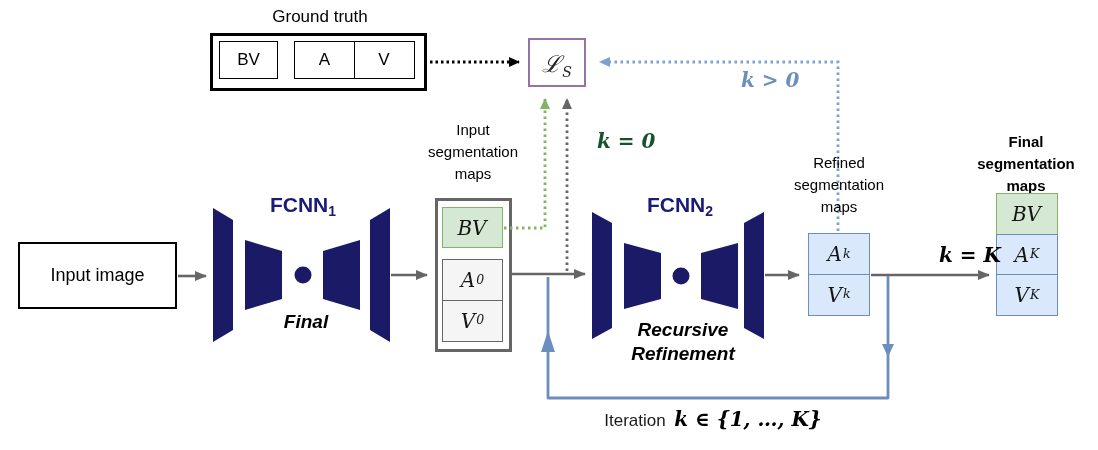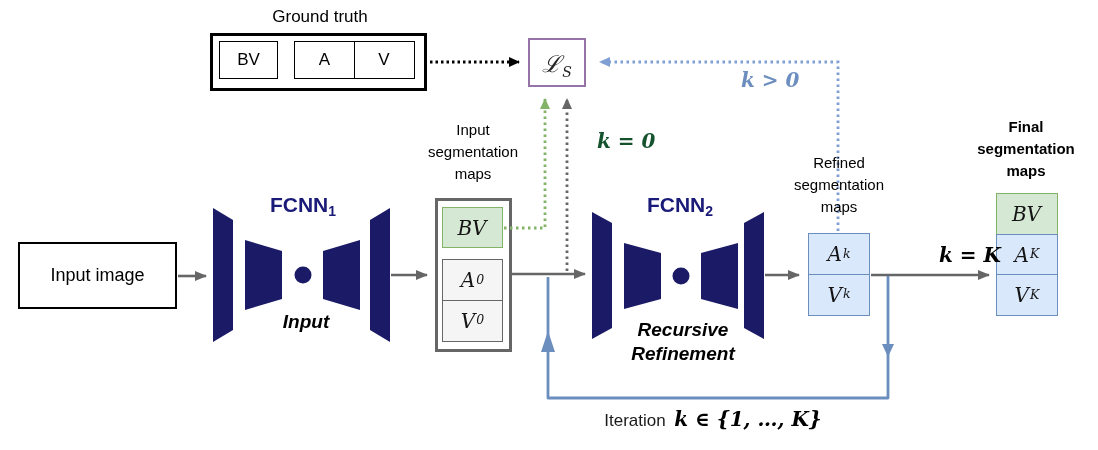--- a/index.html
+++ b/index.html
@@ -12,21 +12,21 @@
   .whitebox{background:#fff;display:flex;align-items:center;justify-content:center;}
   .cell{display:flex;align-items:center;justify-content:center;box-sizing:border-box;background:#fff;}
   .sans-cell{font-size:17px;color:#000;}
   .mathcell{font-family:"DejaVu Serif",serif;font-style:italic;font-size:20px;color:#141414;}
   .msup{font-size:12.5px;margin-left:1px;line-height:1;}
   .greencell{background:#d5e8d4;border:1.5px solid #82b366;}
   .graycell{background:#f5f5f5;border:1.5px solid #666666;}
   .bluecell{background:#dae8fc;border:1.5px solid #6c8ebf;}
 
   .caption{color:#000;text-align:center;line-height:22px;font-size:15px;}
-  .bold{font-weight:bold;}
+  .bold{font-weight:bold;margin-top:15px;}
   .fcnn-title{font-weight:bold;font-size:21px;color:#1a1a78;text-align:center;}
   .fcnn-sub{font-size:14px;position:relative;top:4px;}
   .fcnn-caption{font-weight:bold;font-style:italic;font-size:19px;color:#000;text-align:center;line-height:24px;}
   .mathnote{font-family:"DejaVu Serif",serif;font-style:italic;font-weight:bold;font-size:20px;}
   .loss-text{font-family:"DejaVu Serif",serif;font-style:italic;font-size:23px;color:#262626;}
   .loss-sub{font-size:14px;position:relative;top:5px;margin-left:1px;}
   .iter-prefix{font-size:17px;color:#1a1a1a;}
   .iter-math{font-family:"DejaVu Serif",serif;font-style:italic;font-weight:bold;font-size:20px;color:#000;margin-left:4px;}
 </style>
 </head>
@@ -109,21 +109,21 @@
     </span>
   </div>
 
   <div class="abs mid whitebox" style="left:18px;top:242px;width:159px;height:67px;border:2.5px solid #000;font-size:18px;color:#000;">
     <span>Input image</span>
   </div>
 
   <div class="abs mid fcnn-title" style="left:233px;top:193px;width:140px;">
     <span>FCNN</span><span class="fcnn-sub">1</span>
   </div>
-  <div class="abs mid fcnn-caption" style="left:246px;top:310px;width:120px;">Input</div>
+  <div class="abs mid fcnn-caption" style="left:246px;top:310px;width:120px;">Final</div>
 
   <div class="abs mid fcnn-title" style="left:610px;top:193px;width:140px;">
     <span>FCNN</span><span class="fcnn-sub">2</span>
   </div>
   <div class="abs mid fcnn-caption" style="left:613px;top:318px;width:140px;">Recursive Refinement</div>
 
   <div class="abs mid caption" style="left:413px;top:119px;width:120px;">Input segmentation maps</div>
 
   <div class="abs mid whitebox" style="left:435px;top:198px;width:77px;height:154px;border:3px solid #666;">
     <div class="abs cell mathcell greencell" style="left:4px;top:6px;width:61px;height:41px;">

